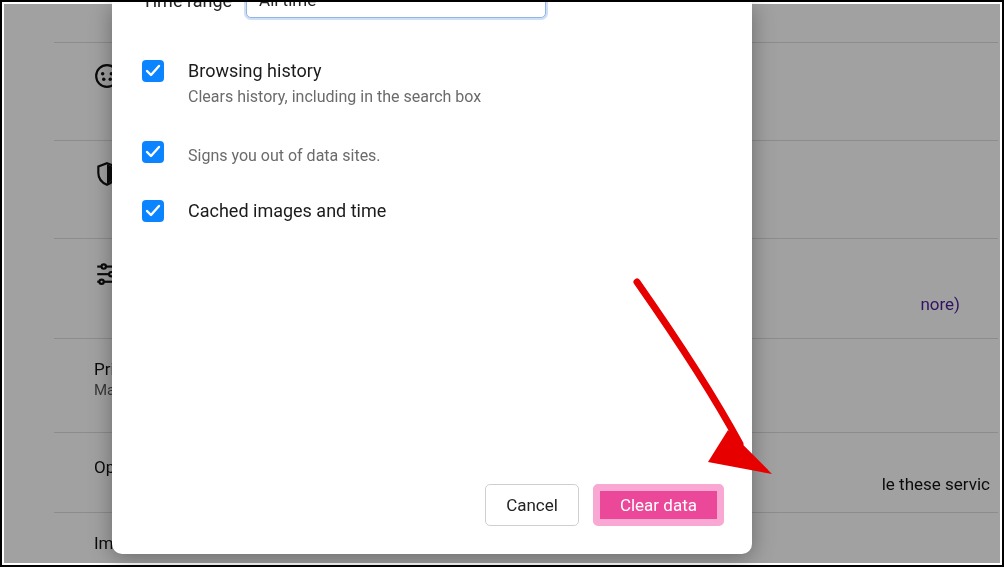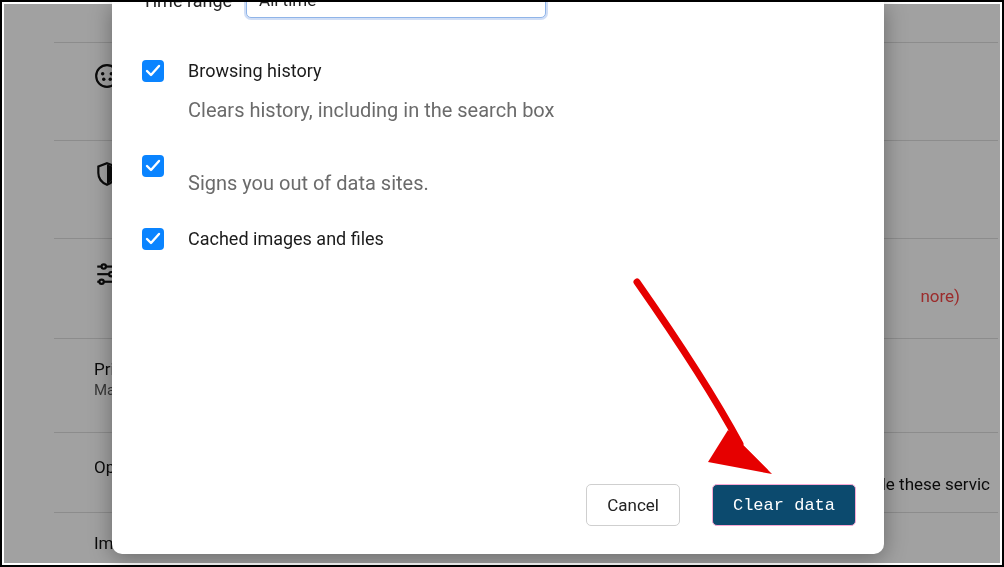--- a/index.html
+++ b/index.html
@@ -7,29 +7,29 @@
   .frame { position: relative; width: 1004px; height: 567px; background: #fff; border: 2px solid #000; }
   .bg { position: absolute; inset: 2px; background: #f8f8f8; }
   .bg-overlay { position: absolute; inset: 2px; background: rgba(0,0,0,0.35); pointer-events: none; }
 
   
   .bg-rows { position: absolute; left: 50px; right: 2px; top: 2px; bottom: 2px; color: #222; font-size: 17px; }
   .bg-row { position: absolute; left: 0; right: 0; height: 90px; border-top: 1px solid #d7d7d7; padding: 20px 30px 0 40px; display:flex; align-items:flex-start; gap:18px; }
   .bg-row .ico { width:26px; height:26px; flex: 0 0 26px; color:#111; }
   .bg-row .title { font-size:17px; color:#111; }
   .bg-row .sub { font-size:15px; color:#555; margin-top:2px; }
-  .more-text { position:absolute; right:40px; top:282px; font-size:17px; color:#ef4444; }
+  .more-text { position:absolute; right:40px; top:290px; font-size:17px; color:#4c1d95; }
   .svc-text  { position:absolute; right:10px; top:470px; font-size:17px; color:#111; }
 
   
   .modal {
     position: absolute;
     left: 110px;
     top: 0;
-    width: 772px;
+    width: 640px;
     height: 552px;
     background: #fff;
     border-radius: 0 0 10px 10px;
     box-shadow: 0 4px 22px rgba(0,0,0,0.35);
     overflow: hidden;
   }
   .modal-inner { position:absolute; inset:0; padding-top:0; }
 
   .time-row { position:absolute; left:30px; top:-20px; display:flex; align-items:center; color:#222; font-size:18px; }
   .time-label { margin-right:14px; color:#222; }
@@ -38,26 +38,26 @@
     display:flex; align-items:center; padding:0 12px; font-size:17px; color:#222; background:#fff;
     box-shadow: 0 0 0 2px rgba(120,160,230,0.35);
   }
   .opts { position:absolute; left:30px; top:58px; right:30px; }
   .opt { display:flex; align-items:flex-start; gap:24px; margin-bottom:34px; }
   .chk {
     width:22px; height:22px; border-radius:4px; background:#0a84ff; position:relative; flex:0 0 22px;
   }
   .chk svg { position:absolute; left:3px; top:3px; }
   .opt .text .t1 { font-size:18px; color:#1b1b1b; line-height:22px; }
-  .opt .text .t2 { font-size:20px; color:#6b6b6b; margin-top:18px; line-height:21px; }
+  .opt .text .t2 { font-size:16px; color:#6b6b6b; margin-top:4px; line-height:21px; }
 
-  .btn-row { position:absolute; right:28px; bottom:28px; display:flex; gap:32px;margin-left:8px; }
+  .btn-row { position:absolute; right:28px; bottom:28px; display:flex; gap:14px;margin-left:8px; }
   .btn { height:42px; border-radius:5px; font-size:17px; display:flex; align-items:center; justify-content:center; padding:0 20px; cursor:pointer; user-select:none; }
   .btn-cancel { background:#fff; color:#222; border:1px solid #cfcfcf; min-width:92px; }
-  .btn-primary { background:#0c4a6e; color:#fff; border:1px solid #f9a8d4; min-width:118px;font-family:Liberation Mono, monospace; }
+  .btn-primary { background:#ec4899; color:#fff; border:7px solid #f9a8d4; min-width:118px; }
 
   
   .arrow { position:absolute; left:580px; top:270px; width:220px; height:220px; pointer-events:none; }
 </style>
 </head>
 <body>
 <div class="frame">
 
 <div class="bg">
   <div class="bg-rows">
@@ -143,21 +143,21 @@
         </div>
       </div>
 
       <div class="opt">
         <div class="chk">
           <svg width="16" height="16" viewBox="0 0 16 16">
                 <path d="M2 8 L6 12 L14 3" stroke="#fff" stroke-width="2.4" fill="none" stroke-linecap="round" stroke-linejoin="round"></path>
               </svg>
         </div>
         <div class="text">
-          <div class="t1">Cached images and files</div>
+          <div class="t1">Cached images and time</div>
         </div>
       </div>
     </div>
 
     <div class="btn-row">
       <div class="btn btn-cancel">
         <span>Cancel</span>
       </div>
       <div class="btn btn-primary">
         <span>Clear data</span>

